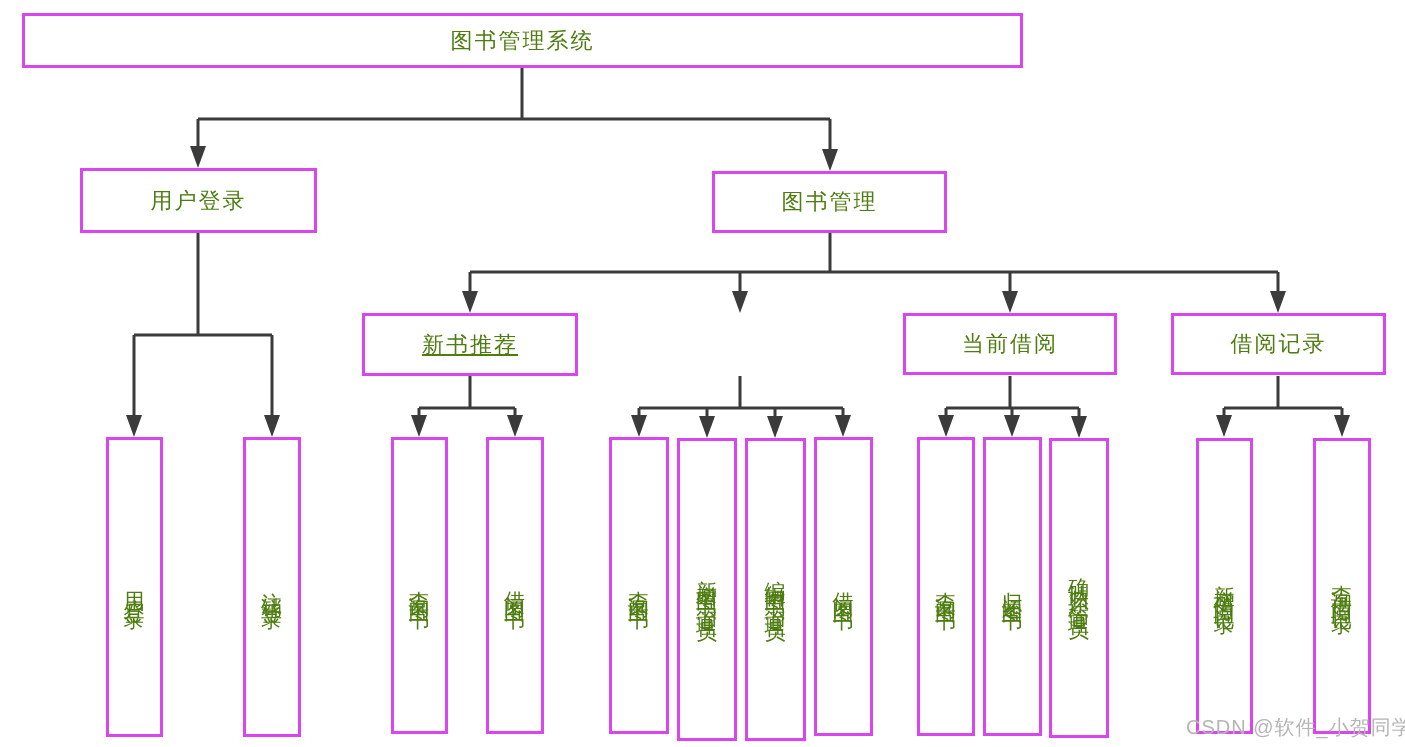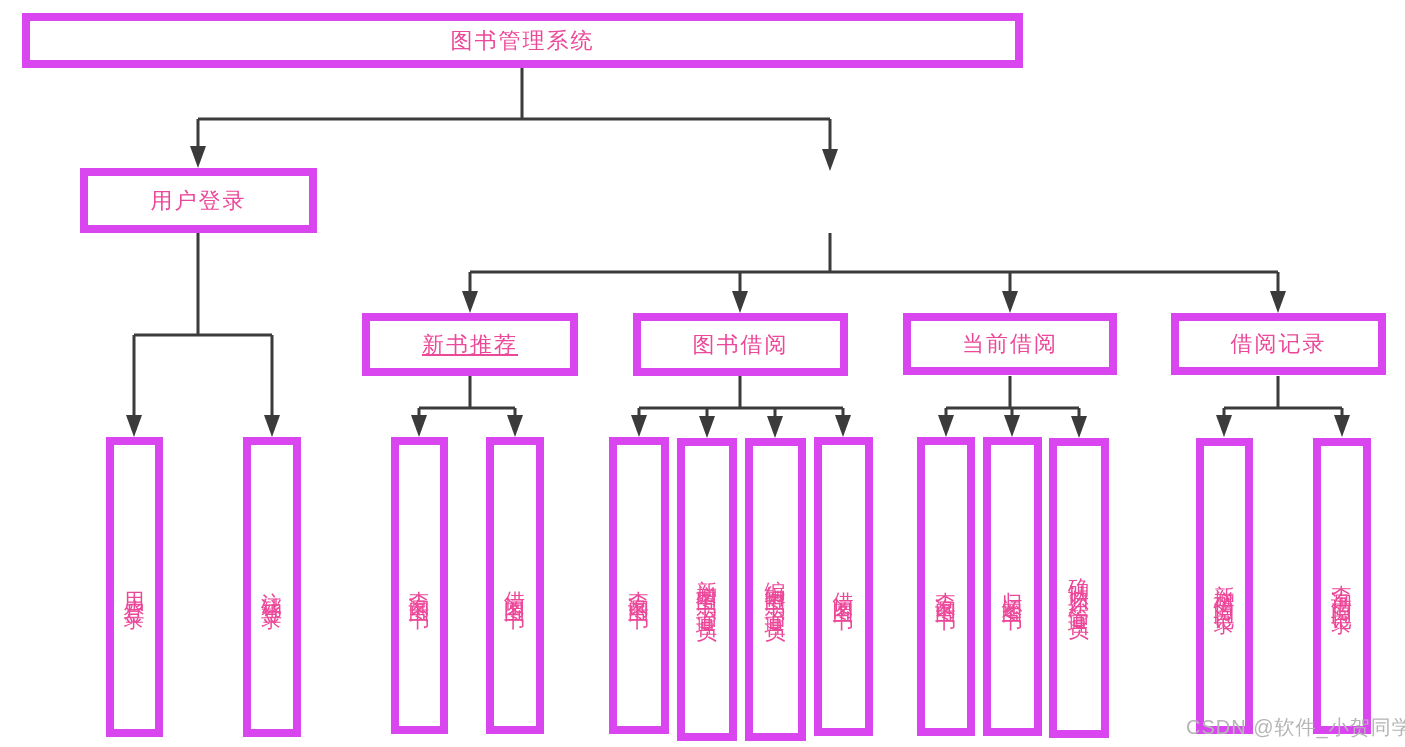--- a/index.html
+++ b/index.html
@@ -7,24 +7,24 @@
     position:relative;
     width:1405px;height:747px;
     background:#ffffff;
     font-family:"Liberation Sans","DejaVu Sans",sans-serif;
     overflow:hidden;
   }
   .connectors{position:absolute;left:0;top:0;width:1405px;height:747px;}
   .node{
     position:absolute;
     box-sizing:border-box;
-    border:8px solid #d946ef;
+    border:3px solid #d946ef;
     background:#ffffff;
     display:flex;align-items:center;justify-content:center;
-    color:#ec4899;
+    color:#4d7c0f;
     font-size:22px;
     letter-spacing:2px;
     z-index:2;
   }
   .vnode{
     writing-mode:vertical-rl;
     text-orientation:mixed;
     letter-spacing:6px;
     font-size:21px;
     line-height:1;
@@ -81,23 +81,23 @@
       <polygon points="1004,415 1020,415 1012,437"></polygon>
       <polygon points="1071,416 1087,416 1079,438"></polygon>
       <polygon points="1216,415 1232,415 1224,437"></polygon>
       <polygon points="1334,415 1350,415 1342,437"></polygon>
     </g>
   </svg>
 
   <div class="node" style="left:22px;top:13px;width:1001px;height:55px;">图书管理系统</div>
 
   <div class="node" style="left:80px;top:168px;width:237px;height:65px;">用户登录</div>
+  <div class="node" style="left:712px;top:171px;width:235px;height:62px;">图书管理</div>
 
   <div class="node" style="left:362px;top:313px;width:216px;height:63px;text-decoration:underline;">新书推荐</div>
-  <div class="node" style="left:633px;top:313px;width:215px;height:63px;">图书借阅</div>
   <div class="node" style="left:903px;top:313px;width:214px;height:62px;">当前借阅</div>
   <div class="node" style="left:1171px;top:313px;width:215px;height:62px;text-align:right;">借阅记录</div>
 
   <div class="node vnode" style="left:106px;top:437px;width:57px;height:300px;">用户登录</div>
   <div class="node vnode" style="left:243px;top:437px;width:58px;height:300px;">注销登录</div>
 
   <div class="node vnode" style="left:391px;top:437px;width:57px;height:297px;">查询图书</div>
   <div class="node vnode" style="left:486px;top:437px;width:58px;height:297px;">借阅图书</div>
 
   <div class="node vnode" style="left:609px;top:437px;width:60px;height:297px;">查询图书</div>

